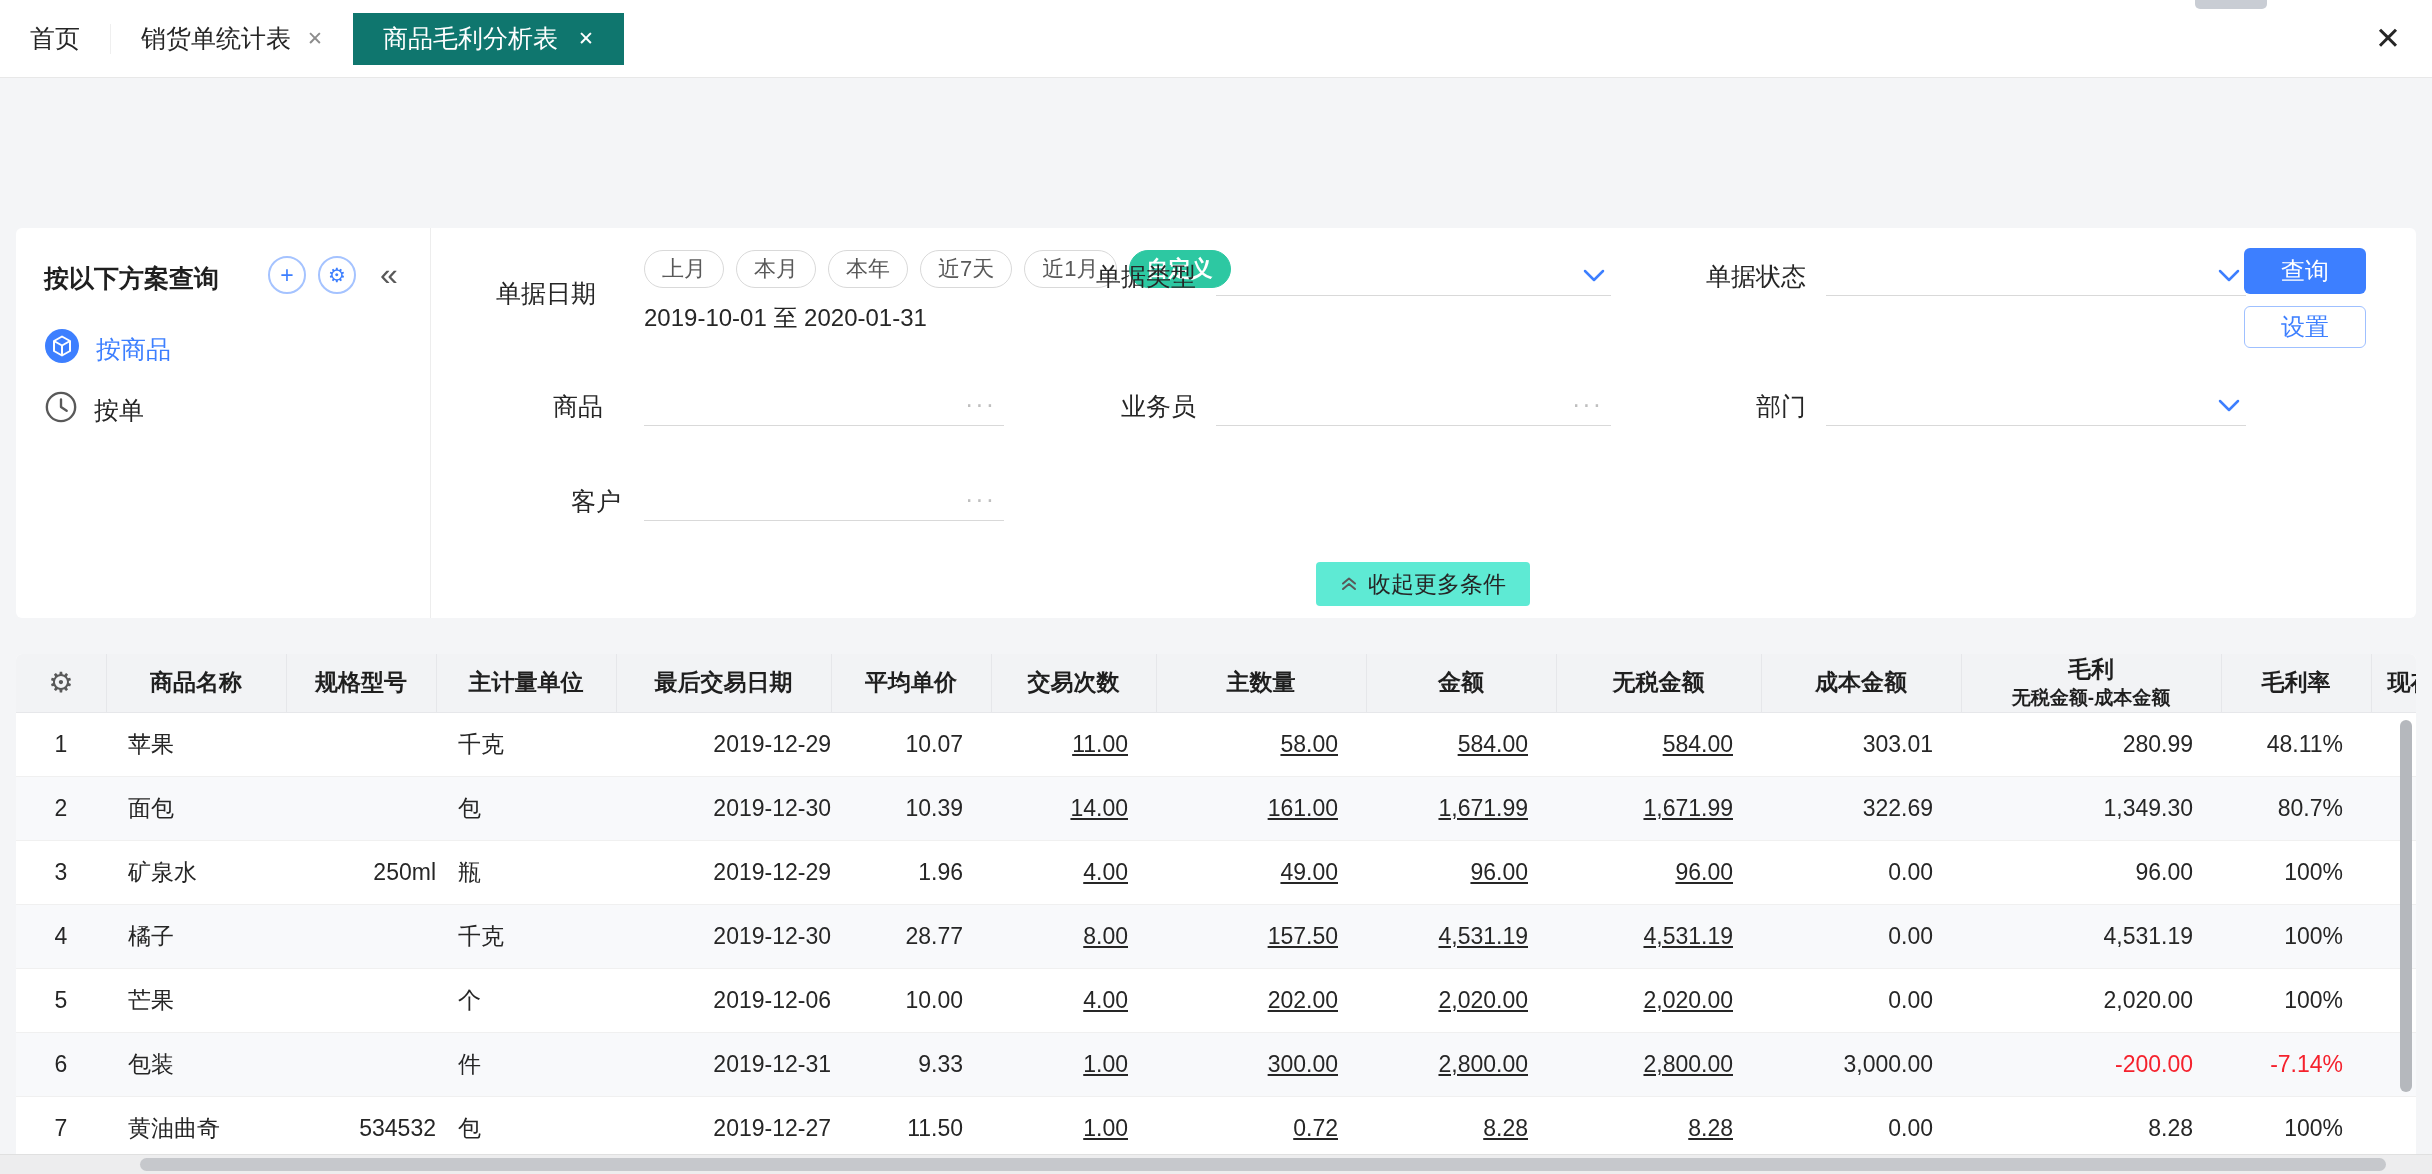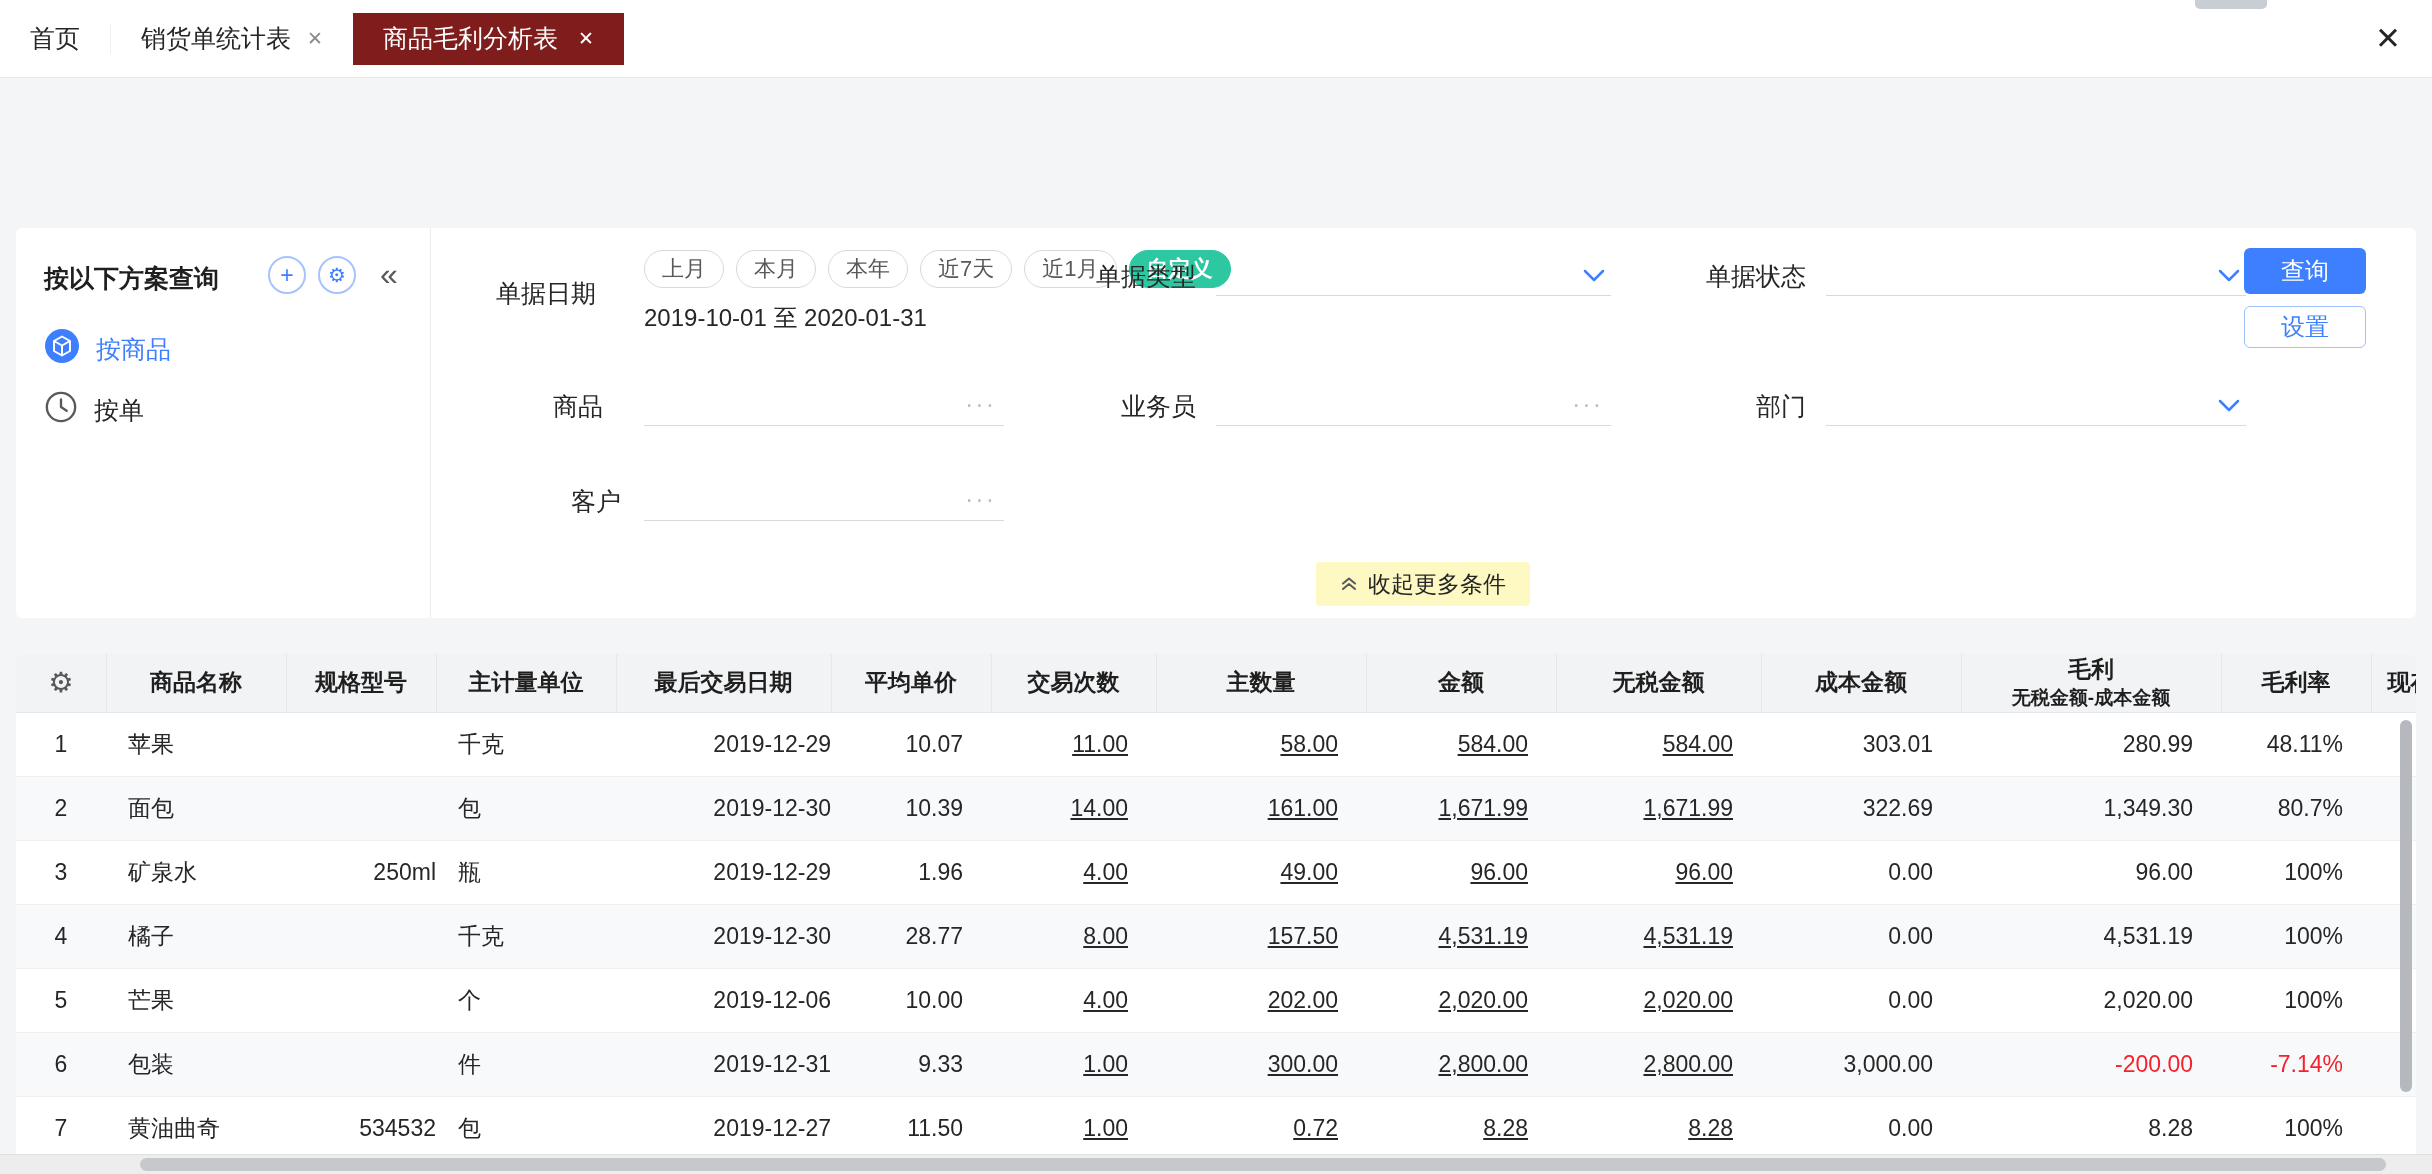--- a/index.html
+++ b/index.html
@@ -4,21 +4,21 @@
 <style>
   * { box-sizing: border-box; margin: 0; padding: 0; }
   html,body { width: 2432px; }
   body { font-family: "Liberation Sans", "DejaVu Sans", sans-serif; background:#f4f5f7; }
   .screen { position: relative; width: 2432px; height: 1174px; background:#f4f5f7; overflow: hidden; }
 
   
   .tabbar { position: relative; height: 78px; background:#fff; border-bottom:1px solid #e8e8e8; display:flex; align-items:center; }
   .tab { height:52px; display:flex; align-items:center; gap:16px; padding:0 30px; font-size:25px; color:#262626; cursor:pointer; }
   .tab .tabx { font-size:19px; color:#8c8c8c; line-height:1; }
-  .tab.active { background:#7f1d1d; color:#fff;gap:20px; }
+  .tab.active { background:#0f766e; color:#fff;gap:20px; }
   .tab.active .tabx { color:#fff; }
   .tab-sep { width:1px; height:30px; background:#efefef; }
   .top-thumb { position:absolute; top:0; left:2195px; width:72px; height:9px; background:#c9cdd4; border-radius:0 0 5px 5px; }
   .win-close { position:absolute; right:14px; top:50%; transform:translateY(-50%); font-size:31px; color:#262626; width:60px; height:60px; display:flex; align-items:center; justify-content:center; cursor:pointer; }
 
   
   .titlebar { height:150px; display:flex; align-items:center; justify-content:space-between; padding:0 32px; }
   .page-title { font-size:31px; font-weight:600; color:#1f1f1f; }
   .title-actions { display:flex; gap:66px; }
   .action { display:flex; align-items:center; gap:10px; font-size:24px; color:#262626; cursor:pointer; }
@@ -39,21 +39,21 @@
   .ctl { position:absolute; height:42px; border-bottom:1px solid #d9d9d9; }
   .ctl .dots { position:absolute; right:8px; bottom:6px; color:#bfbfbf; font-size:25px; letter-spacing:2px; }
   .ctl .chev { position:absolute; right:6px; bottom:8px; }
   .pills-row { position:absolute; left:628px; top:22px; display:flex; align-items:center; }
   .pills { display:flex; align-items:flex-end; }
   .pill { height:38px; padding:0 17px; border:1px solid #d9d9d9; border-radius:20px; font-size:22px; color:#595959; display:flex; align-items:center; background:#fff; margin-right:12px; cursor:pointer; white-space:nowrap; }
   .pill.custom { background:#2dc8a2; border-color:#2dc8a2; color:#fff; font-weight:700; }
   .date-range { position:absolute; left:628px; top:74px; font-size:24px; color:#262626; }
   .btn-query { position:absolute; left:2228px; top:20px; width:122px; height:46px; background:#3d7fff; color:#fff; font-size:24px; border-radius:6px; display:flex; align-items:center; justify-content:center; cursor:pointer; }
   .btn-settings { position:absolute; left:2228px; top:78px; width:122px; height:42px; background:#fff; color:#3d7fff; border:1px solid #9fc0ff; font-size:24px; border-radius:6px; display:flex; align-items:center; justify-content:center; cursor:pointer; }
-  .collapse-more { position:absolute; left:1300px; top:334px; height:44px; background:#fef9c3; border-radius:4px; display:flex; align-items:center; gap:10px; padding:0 24px; font-size:23px; color:#262626; cursor:pointer; }
+  .collapse-more { position:absolute; left:1300px; top:334px; height:44px; background:#5eead4; border-radius:4px; display:flex; align-items:center; gap:10px; padding:0 24px; font-size:23px; color:#262626; cursor:pointer; }
 
   
   .table-card { position:absolute; left:16px; right:16px; top:654px; bottom:0; background:#fff; overflow:hidden; border-radius:6px 6px 0 0; }
   table { border-collapse:collapse; table-layout:fixed; width:2605px; }
   thead th { height:58px; background:#f2f3f5; font-size:23px; font-weight:700; color:#1f1f1f; text-align:center; vertical-align:middle; border-right:1px solid #e6e7ea; border-bottom:1px solid #e6e7ea; cursor:pointer; }
   thead th .h2 { font-size:19px; font-weight:700; }
   thead th.h-left { text-align:left; padding-left:16px; }
   th.gear-col { font-size:28px; color:#595959; font-weight:400; }
   tbody td { height:64px; font-size:23px; color:#262626; border-bottom:1px solid #f0f0f0; vertical-align:middle; background:#fff; }
   tbody tr.alt td { background:#f8f9fb; }

